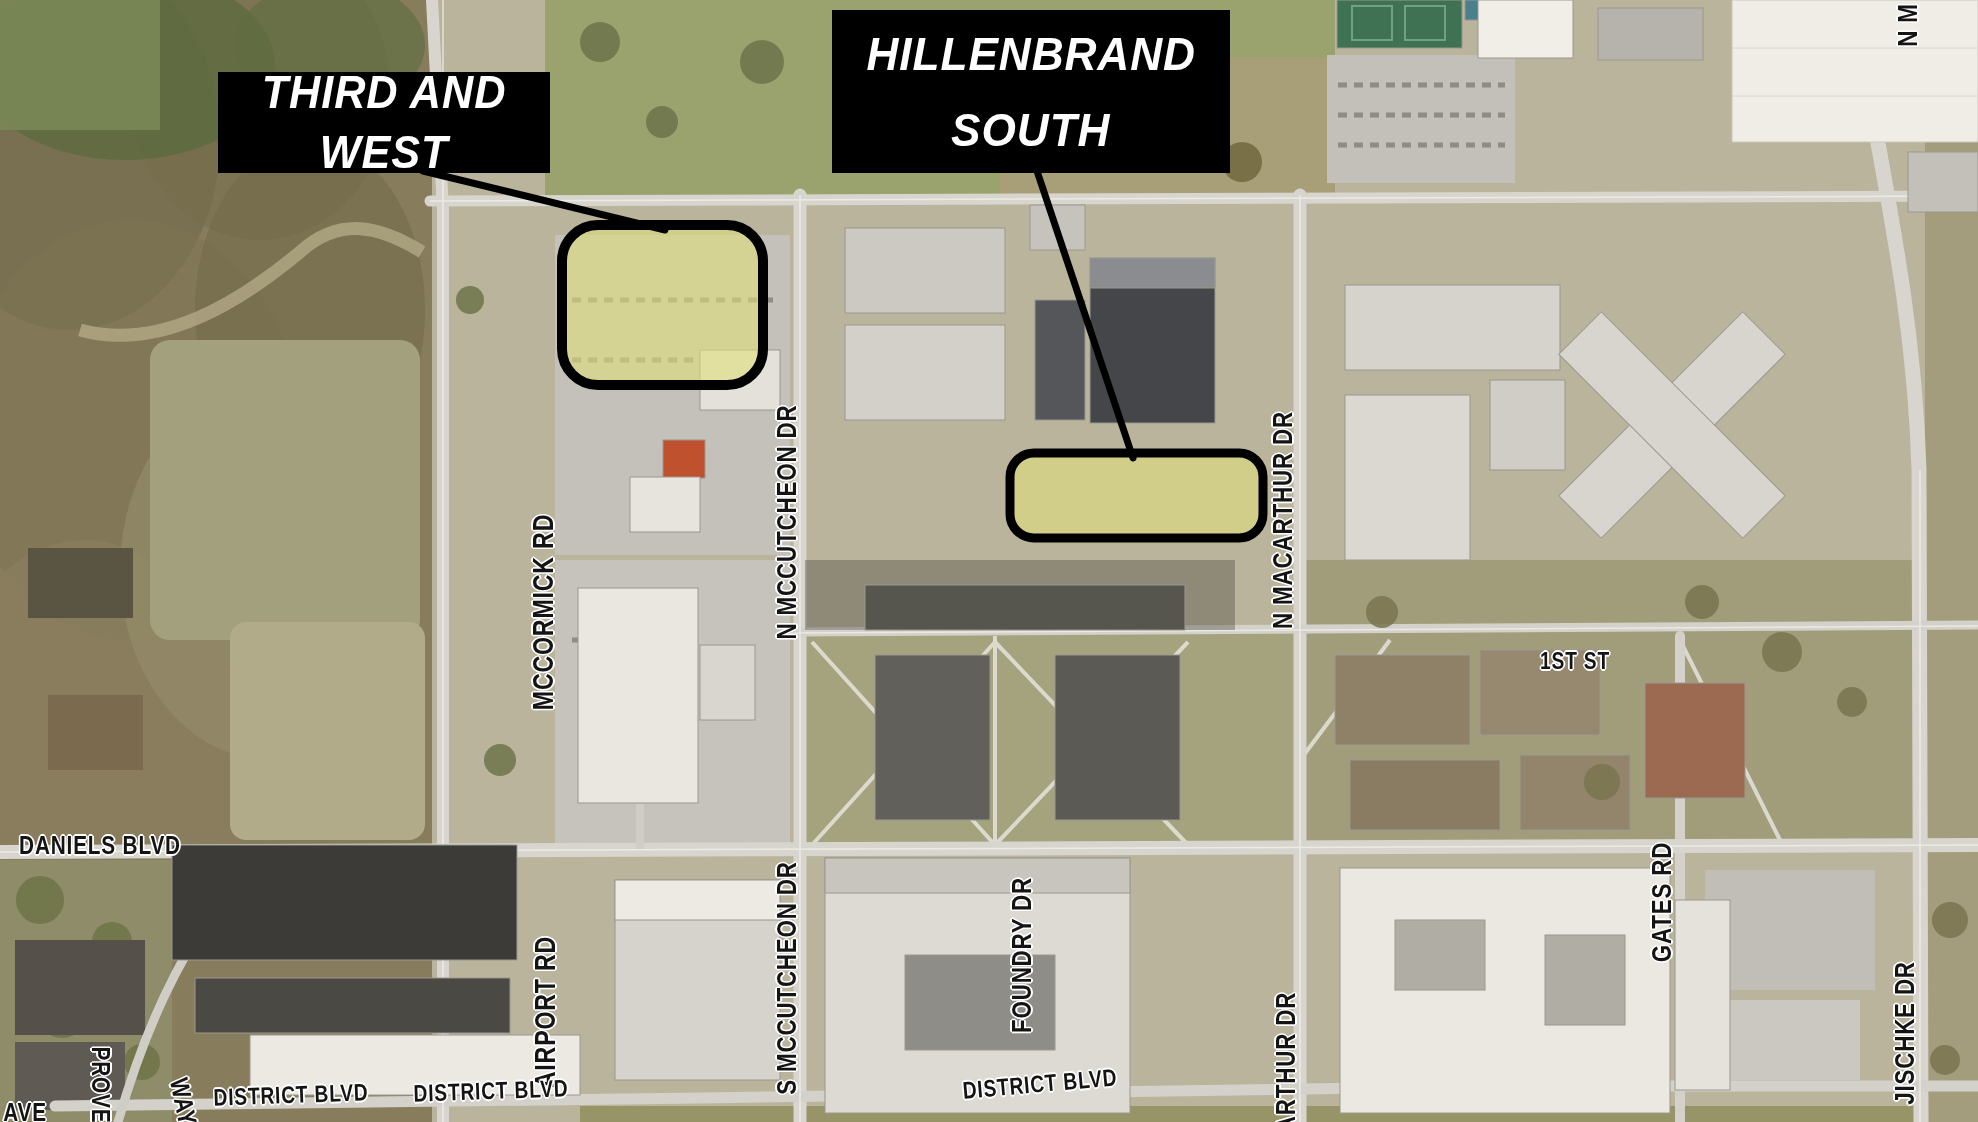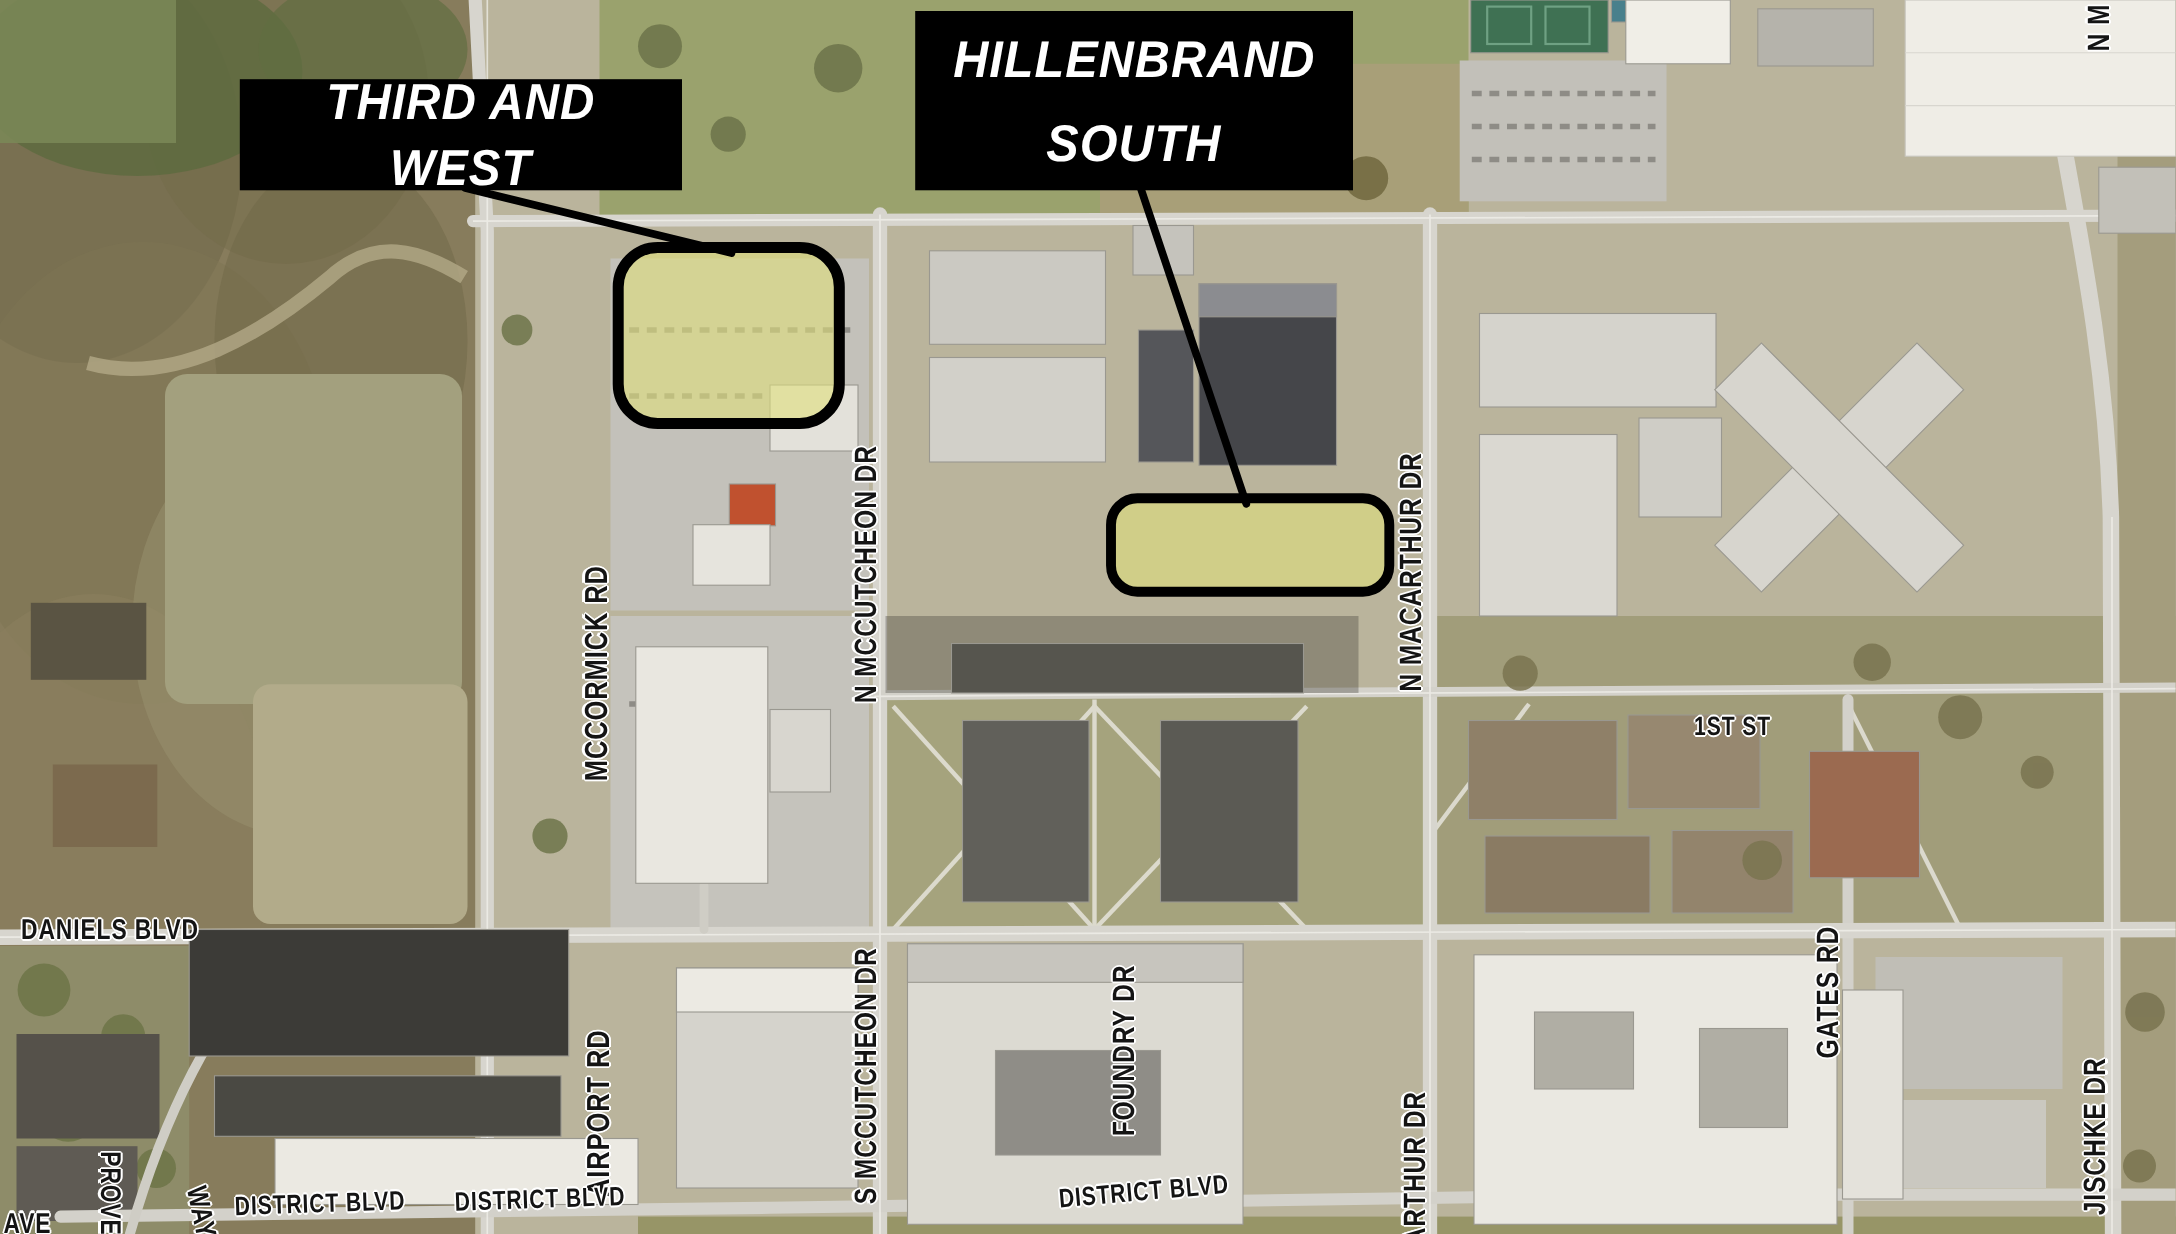--- a/index.html
+++ b/index.html
@@ -25,21 +25,21 @@
   .callout{
     position:absolute;
     background:#000;
     color:#fff;
     display:flex;flex-direction:column;align-items:center;justify-content:center;
     text-align:center;
     font-style:italic;font-weight:bold;
     z-index:40;
   }
   .callout .line{display:block;transform:scaleX(0.94);letter-spacing:1px;line-height:1.3;}
-  #callout-third{left:218px;top:72px;width:402px;height:101px;font-size:46px;}
+  #callout-third{left:218px;top:72px;width:332px;height:101px;font-size:46px;}
   #callout-hillenbrand{left:832px;top:10px;width:398px;height:163px;font-size:47px;gap:14px;}
   .overlay-svg{position:absolute;left:0;top:0;z-index:30;}
 </style>
 </head>
 <body>
 
 <div class="stage">
 
   <svg class="map-svg" width="1978" height="1122" viewBox="0 0 1978 1122">
 

